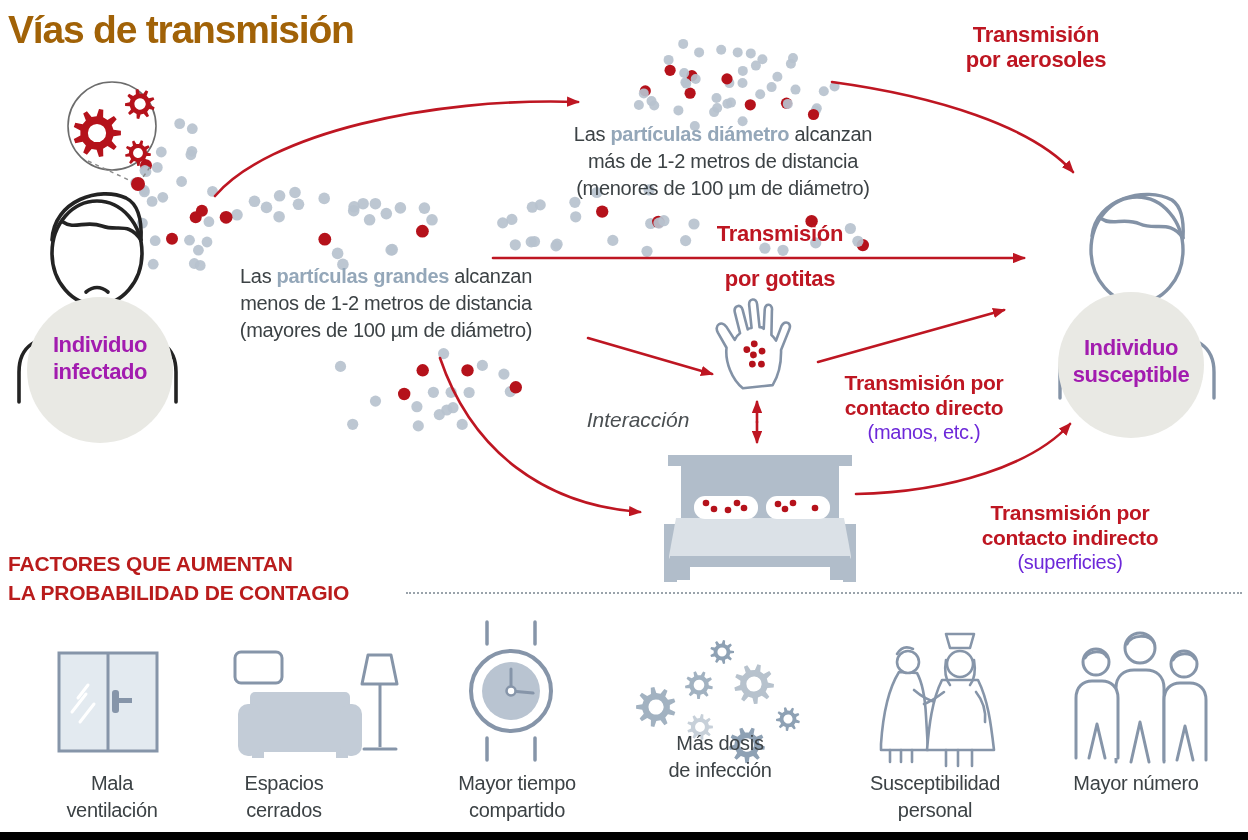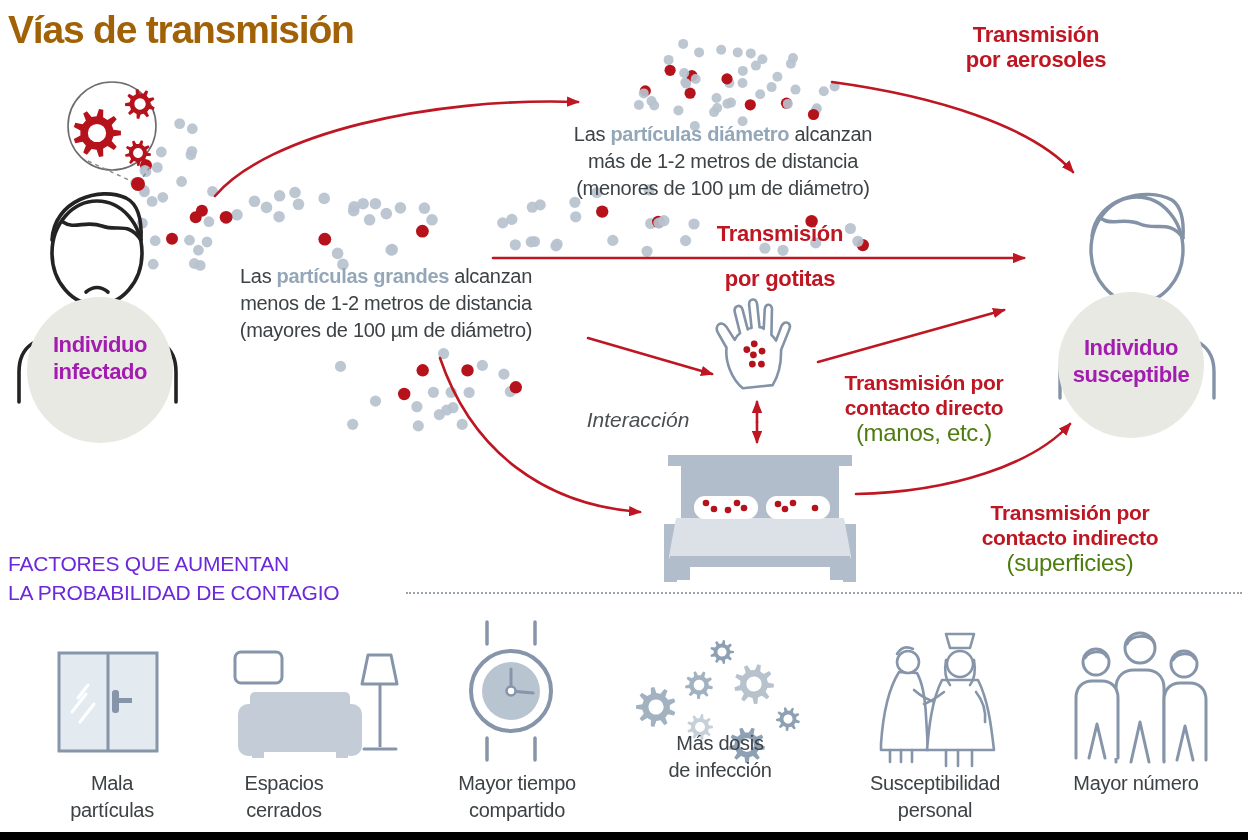--- a/index.html
+++ b/index.html
@@ -5,24 +5,24 @@
   html,body{margin:0;padding:0}
   body{width:1248px;height:840px;position:relative;background:#fff;overflow:hidden;
        font-family:"Liberation Sans",sans-serif;color:#3c4245}
   #stage{position:absolute;inset:0}
   svg.layer{position:absolute;left:0;top:0;z-index:1}
   .txt{position:absolute;z-index:2}
   .title{font-size:39px;font-weight:700;color:#a16207;letter-spacing:-1.2px}
   .ptext{text-align:center;font-size:20px;line-height:27px;color:#3c4245;letter-spacing:-0.3px}
   .hl{color:#94a7b9;font-weight:700}
   .redlbl{text-align:center;color:#be1622;font-weight:700;letter-spacing:-0.3px}
-  .note{color:#4d7c0f;font-weight:400;font-size:24px}
+  .note{color:#6d28d9;font-weight:400;font-size:20px}
   .circlbl{text-align:center;font-weight:700;font-size:22px;line-height:27px;color:#a21caf;letter-spacing:-0.4px}
   .ital{font-style:italic;font-size:21px;color:#4a4f52}
-  .factores{font-size:21px;font-weight:400;line-height:29px;color:#6d28d9;letter-spacing:-0.2px}
+  .factores{font-size:21px;font-weight:700;line-height:29px;color:#b91c1c;letter-spacing:-0.2px}
   .dotline{position:absolute;z-index:2;border-top:2px dotted #9aa3ab;height:0}
   .faclbl{text-align:center;font-size:20px;line-height:27px;color:#3c4245;letter-spacing:-0.3px}
   .blackbar{position:absolute;left:0;bottom:0;width:1248px;height:8px;background:#000;z-index:3}
 </style>
 </head>
 <body>
 
 <div id="stage">
 
 <svg class="layer" width="1248" height="840" viewBox="0 0 1248 840">
@@ -403,21 +403,21 @@
 </div>
 
 <div class="txt factores" style="left:8px;top:549px">
   <div>FACTORES QUE AUMENTAN</div>
   <div>LA PROBABILIDAD DE CONTAGIO</div>
 </div>
 <div class="dotline" style="left:406px;top:592px;width:836px"></div>
 
 <div class="txt faclbl" style="left:12px;top:770px;width:200px">
   <div>Mala</div>
-      <div>partículas</div>
+      <div>ventilación</div>
 </div>
 <div class="txt faclbl" style="left:184px;top:770px;width:200px">
   <div>Espacios</div>
       <div>cerrados</div>
 </div>
 <div class="txt faclbl" style="left:417px;top:770px;width:200px">
   <div>Mayor tiempo</div>
       <div>compartido</div>
 </div>
 <div class="txt faclbl" style="left:620px;top:730px;width:200px">

